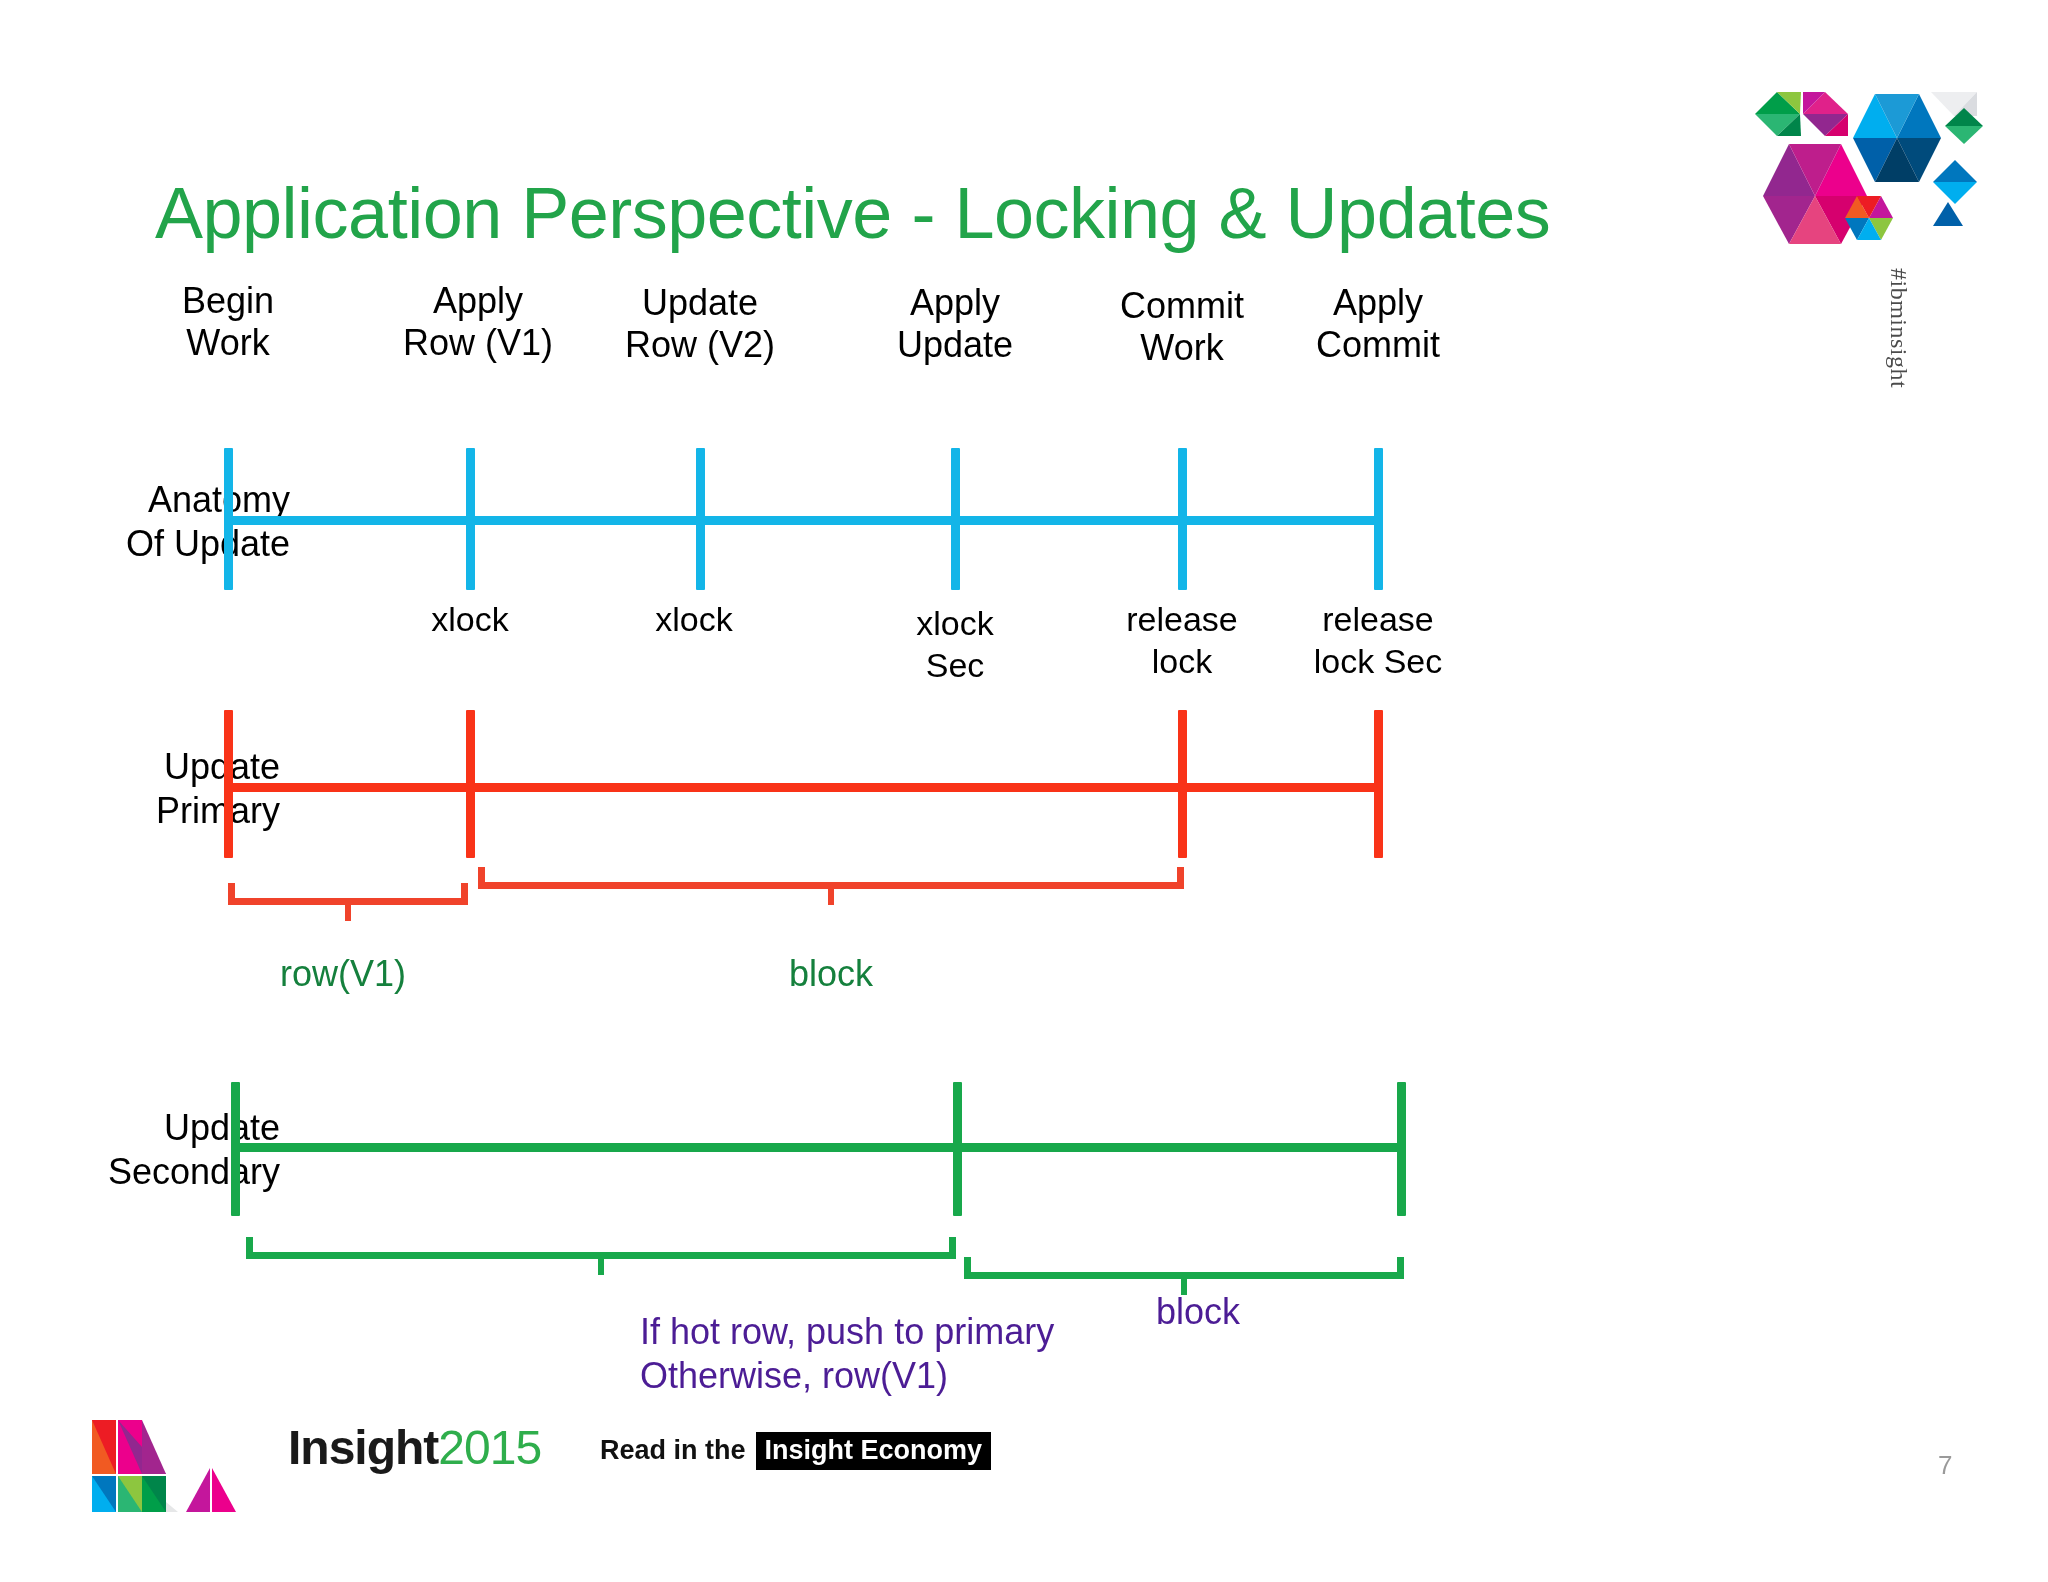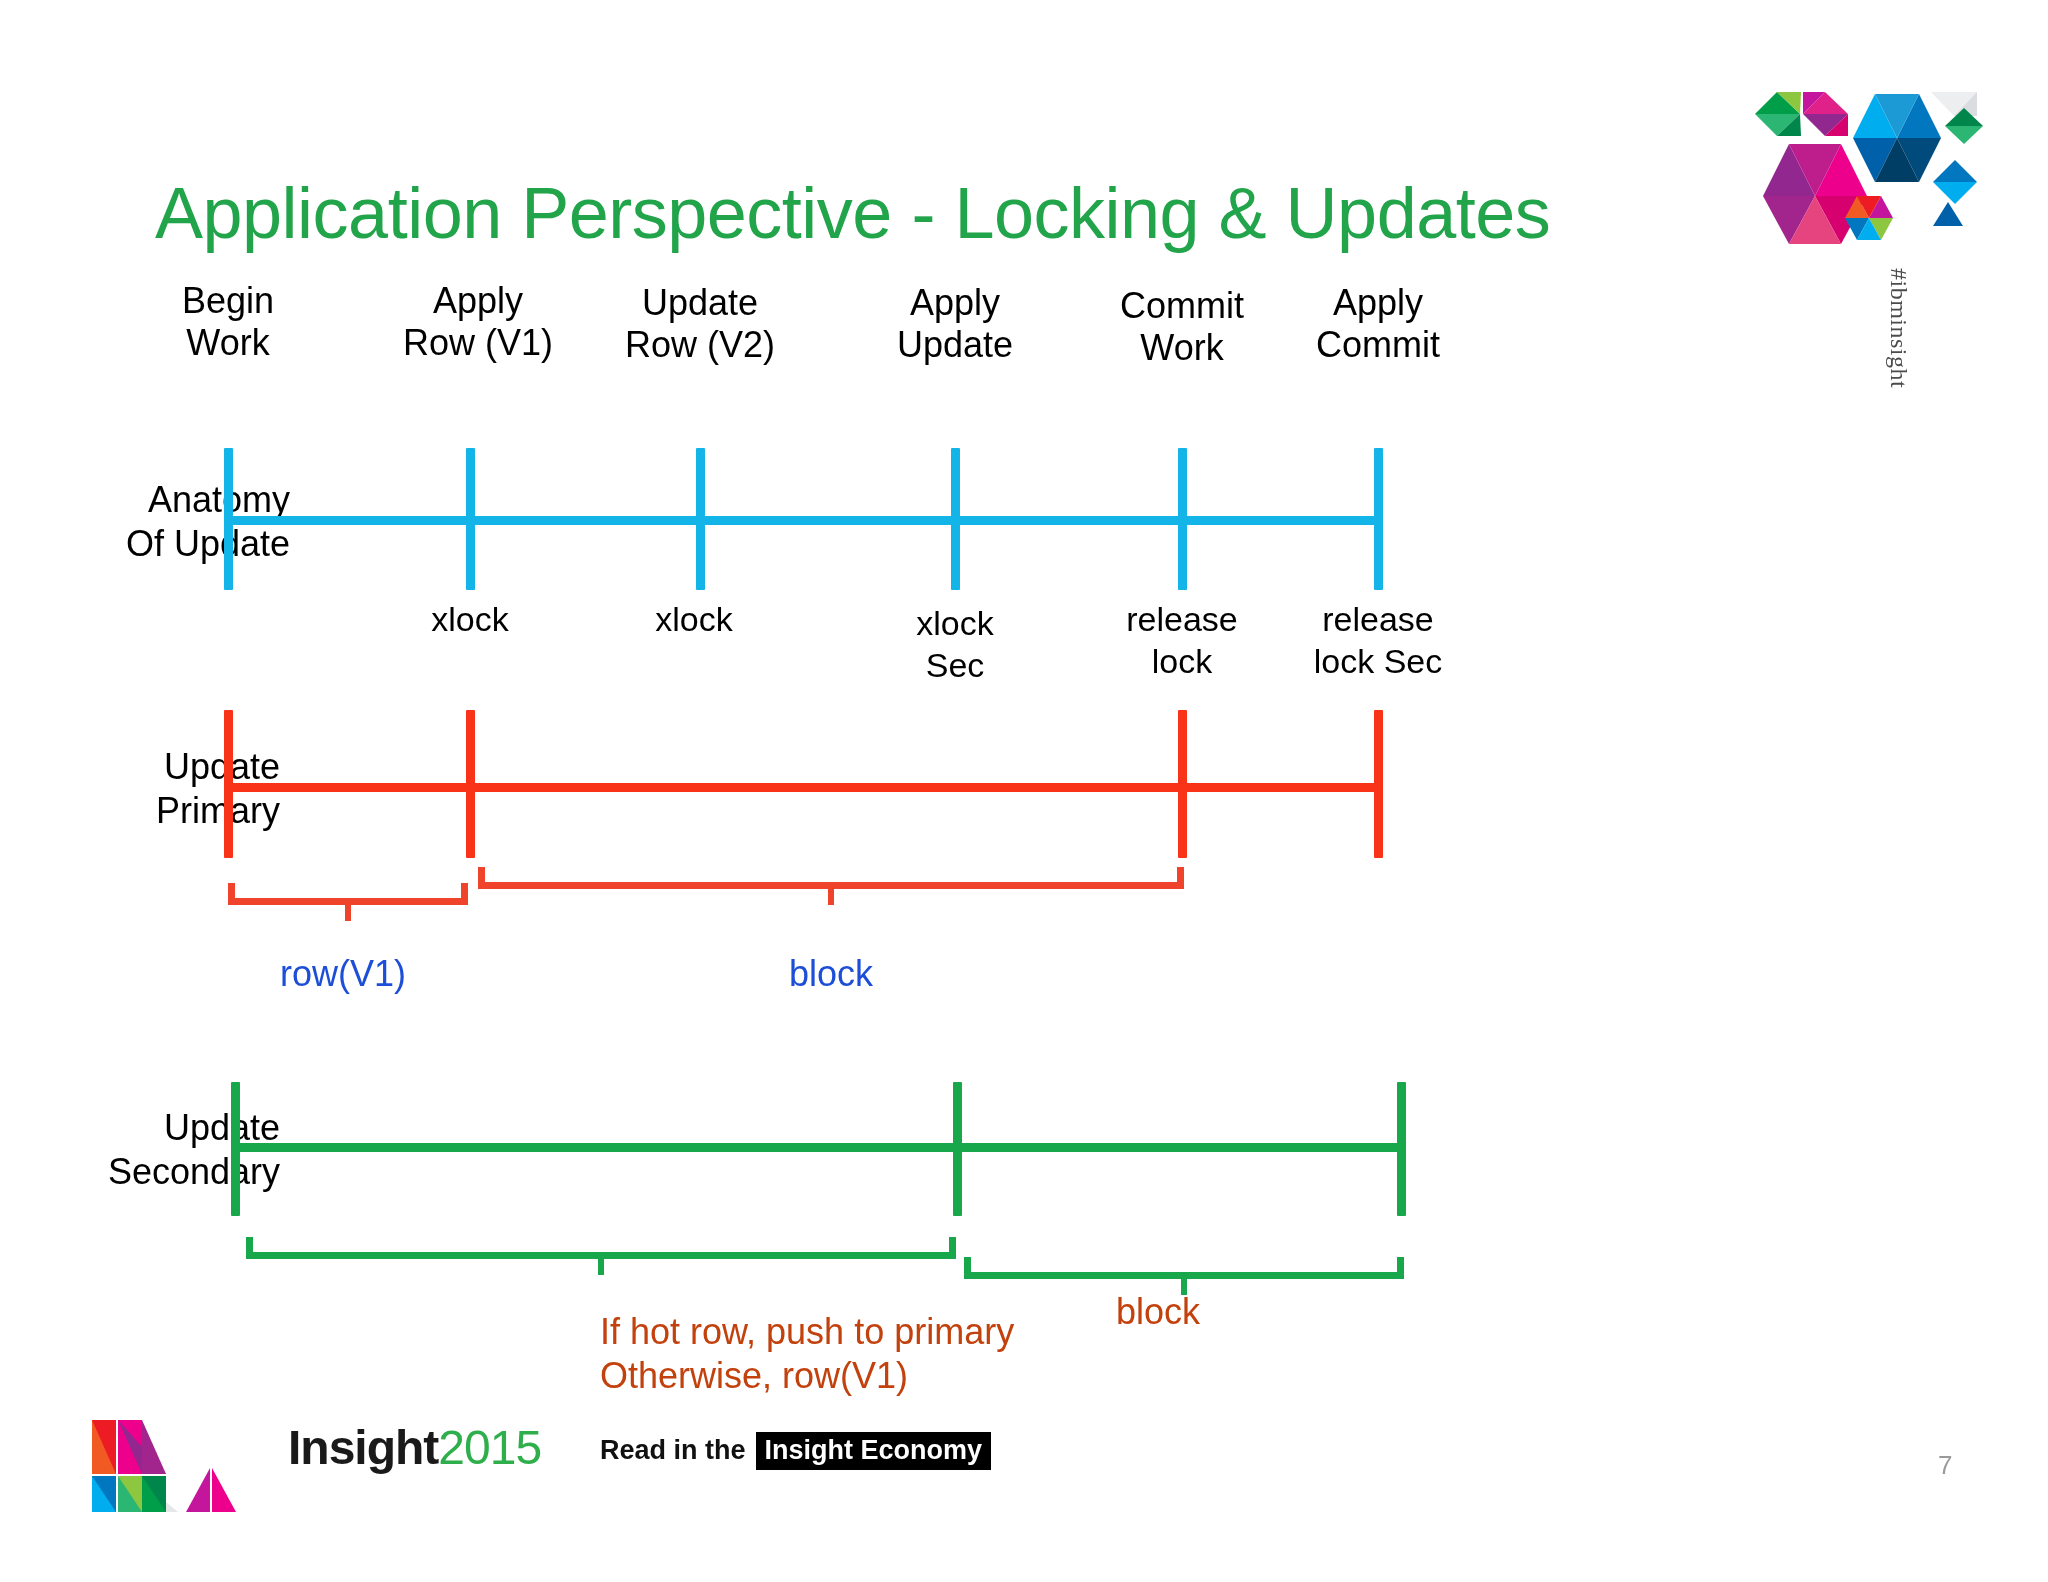--- a/index.html
+++ b/index.html
@@ -123,22 +123,22 @@
   .bracket.red .mid   { background: #F0432B; }
   .bracket.green .mid { background: #18A84B; }
 
   .bracket-text {
     position: absolute;
     font-size: 36px;
     line-height: 44px;
     text-align: left;
     white-space: pre-line;
   }
-  .bracket-text.red   { color: #1d4ed8; }
-  .bracket-text.green { color: #c2410c; }
+  .bracket-text.red   { color: #15803d; }
+  .bracket-text.green { color: #4c1d95; margin-left: 40px; }
   .bracket-text.center { text-align: center; transform: translateX(-50%); }
 
   
   .footer-logo {
     position: absolute;
     left: 78px;
     top: 1416px;
     width: 190px;
     height: 100px;
   }

